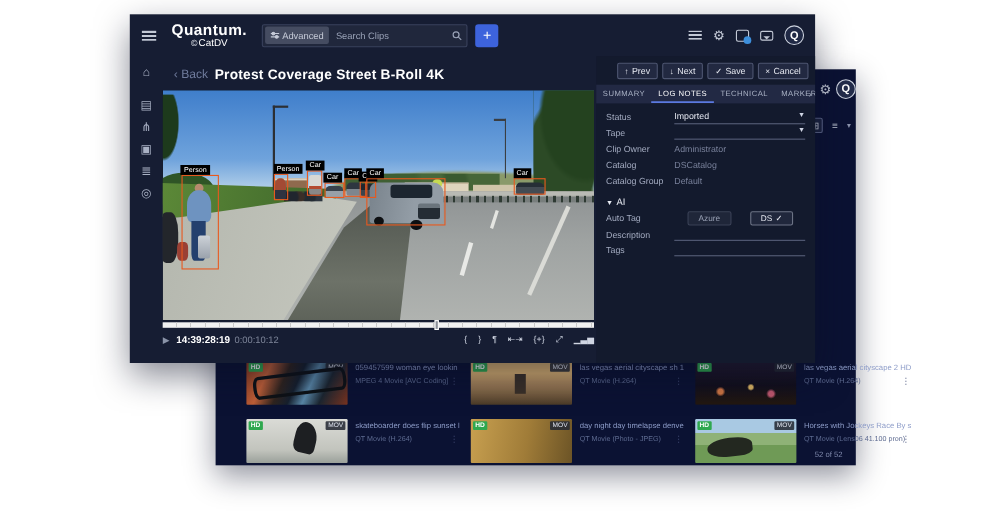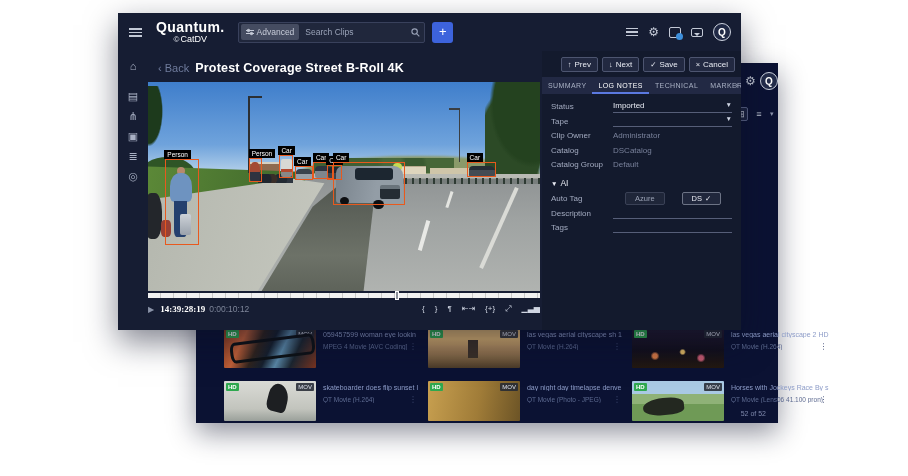--- a/index.html
+++ b/index.html
@@ -160,21 +160,21 @@
   .detections{position:absolute;inset:0;}
   .bbox{position:absolute;border:1.5px solid #e8591e;}
   .bbox-label{position:absolute;left:-1.5px;top:-10px;background:#000;color:#fff;font-size:6.5px;line-height:9px;
               padding:0 3px;white-space:nowrap;}
 
   .scrubber{position:absolute;left:30px;top:280px;width:392px;height:5px;background:#f1f1f1;
             background-image:repeating-linear-gradient(90deg,transparent 0 12px,#c9c9c9 12px 13px);}
   .playhead{position:absolute;top:-2px;width:4px;height:9px;background:#8b8f98;border:1px solid #fff;}
   .controls{position:absolute;left:30px;top:288px;width:392px;height:16px;display:flex;align-items:center;color:#c7cdda;}
   .play-glyph{color:#8a93a8;font-size:8px;margin-right:6px;}
-  .tc{color:#fff;font-weight:bold;font-size:9px;font-family:Liberation Serif, serif;}
+  .tc{color:#fff;font-weight:bold;font-size:9px;}
   .dur{color:#7d8599;font-size:8.5px;margin-left:4px;}
   .ctrl-icons{margin-left:auto;display:flex;gap:10px;font-size:8px;color:#cfd5e2;}
   .ctrl-icons span{cursor:default;}
 
   
   .panel{position:absolute;left:424px;top:38px;right:0;bottom:0;background:#131a2d;}
   .panel-buttons{position:absolute;top:6px;right:6px;display:flex;gap:4px;}
   .pbtn{height:15px;padding:0 6px;background:#222941;border:1px solid #4d5570;border-radius:2px;color:#e7eaf2;
         font-size:8px;display:flex;align-items:center;gap:3px;white-space:nowrap;}
   .pbtn .g{font-size:7.5px;}

